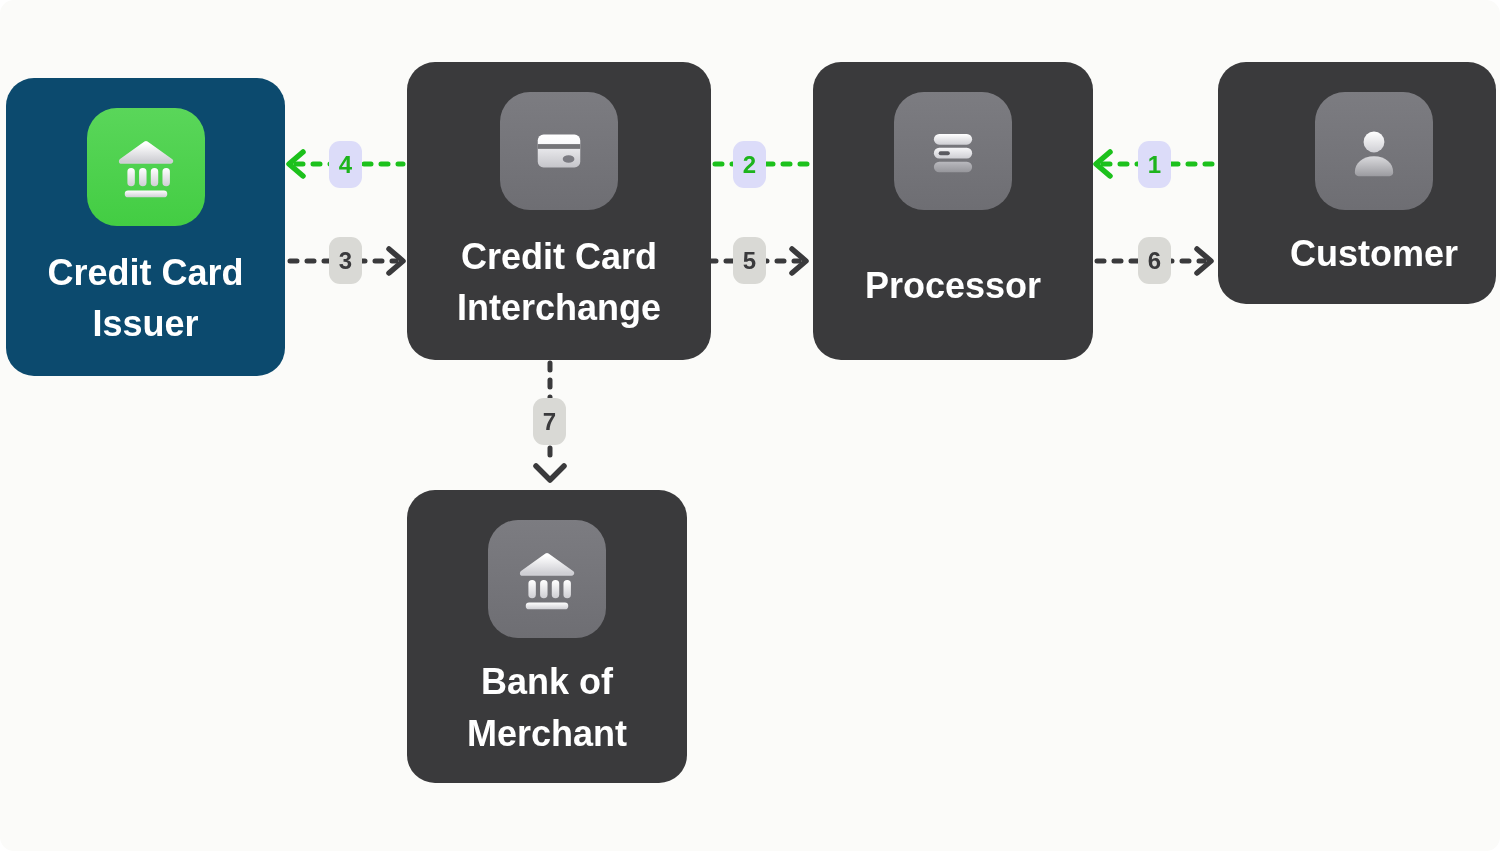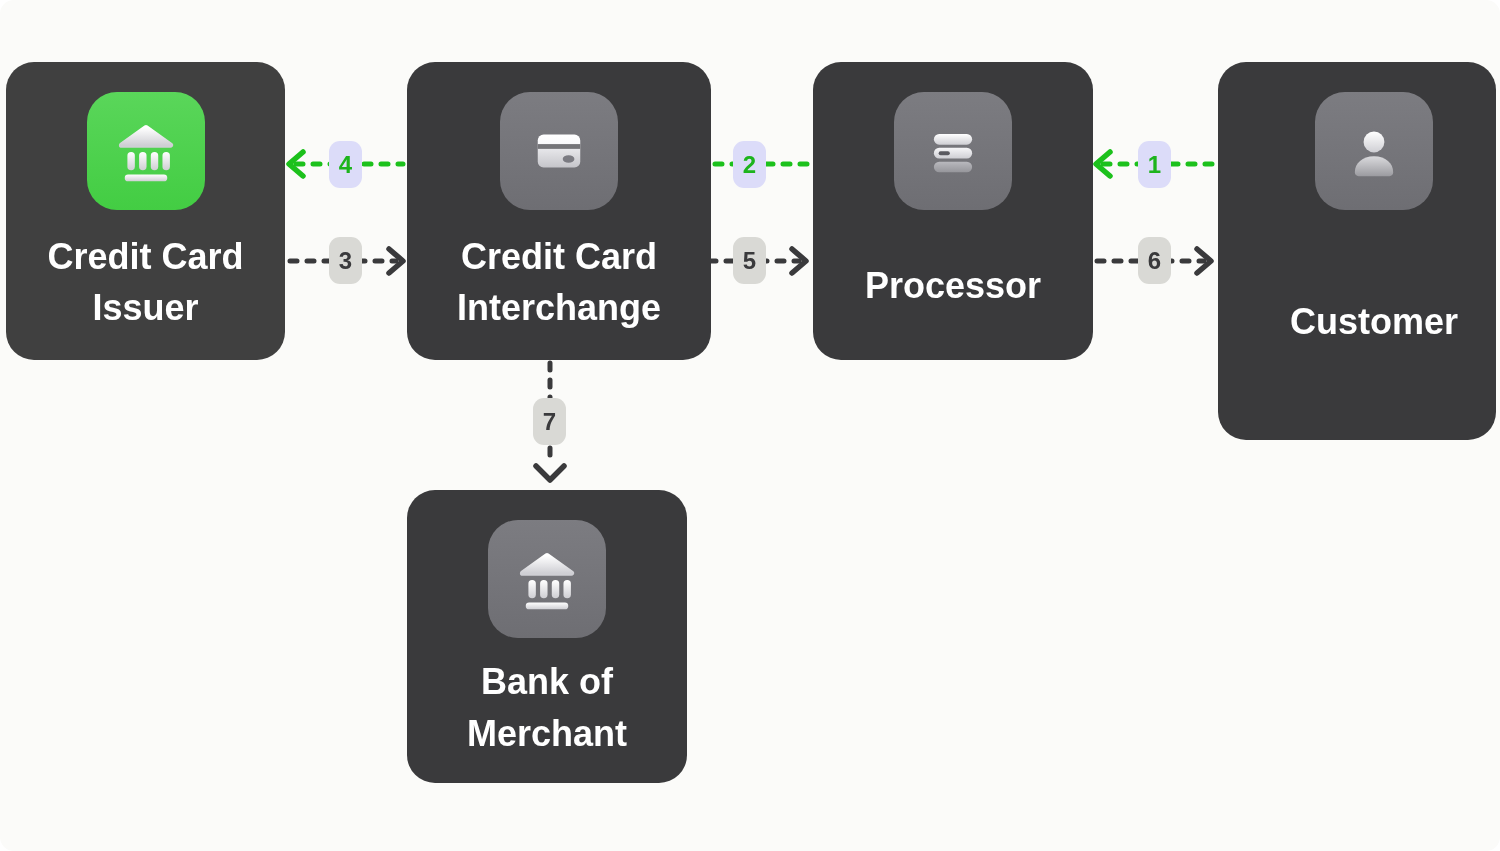--- a/index.html
+++ b/index.html
@@ -16,21 +16,21 @@
   .edge-line-dark{stroke:#3a3a3c;stroke-width:5;stroke-dasharray:7 10;stroke-linecap:round;fill:none;}
   .edge-head-green{stroke:#1cc11c;stroke-width:5.5;fill:none;stroke-linecap:round;stroke-linejoin:round;}
   .edge-head-dark{stroke:#3a3a3c;stroke-width:5.5;fill:none;stroke-linecap:round;stroke-linejoin:round;}
 
   .node{
     position:absolute;
     border-radius:28px;
     display:flex;flex-direction:column;align-items:center;
     box-sizing:border-box;
   }
-  .node-green{background:#404040;}
+  .node-green{background:#0c4a6e;margin-top:16px;}
   .node-dark{background:#3a3a3c;}
   .icon-tile{
     width:118px;height:118px;border-radius:30px;
     margin-top:30px;flex:0 0 auto;
     display:flex;align-items:center;justify-content:center;
   }
   .tile-green{background:linear-gradient(180deg,#5ad65a,#43cd43);}
   .tile-gray{background:linear-gradient(180deg,#7c7c81,#6e6e73);}
   .node-label{
     flex:1;display:flex;align-items:center;justify-content:center;
@@ -140,21 +140,21 @@
       <svg width="68" height="68" viewBox="0 0 64 64">
         <rect x="14" y="16" width="36" height="10" rx="5" fill="url(#gW)"></rect>
         <rect x="14" y="29" width="36" height="10" rx="5" fill="url(#gLight)"></rect>
         <rect x="18.5" y="32.3" width="10.5" height="3.6" rx="1.8" fill="#5a5a60"></rect>
         <rect x="14" y="42" width="36" height="10" rx="5" fill="url(#gMid)"></rect>
       </svg>
     </div>
     <div class="node-label">Processor</div>
   </div>
 
-  <div class="node node-dark" style="left:1218px;top:62px;width:278px;height:378px;padding-left:34px;">
+  <div class="node node-dark" style="left:1218px;top:62px;width:278px;height:242px;padding-left:34px;">
     <div class="icon-tile tile-gray">
       <svg width="68" height="68" viewBox="0 0 64 64">
         <circle cx="32" cy="23.5" r="9.8" fill="url(#gW)"></circle>
         <path d="M32 37 C43 37 50 43.8 50 51.5 L50 52.3 C50 54.2 48.5 55.7 46.6 55.7 L17.4 55.7 C15.5 55.7 14 54.2 14 52.3 L14 51.5 C14 43.8 21 37 32 37 Z" fill="url(#gBody)"></path>
       </svg>
     </div>
     <div class="node-label">Customer</div>
   </div>
 
   <div class="node node-dark" style="left:407px;top:490px;width:280px;height:293px;">

